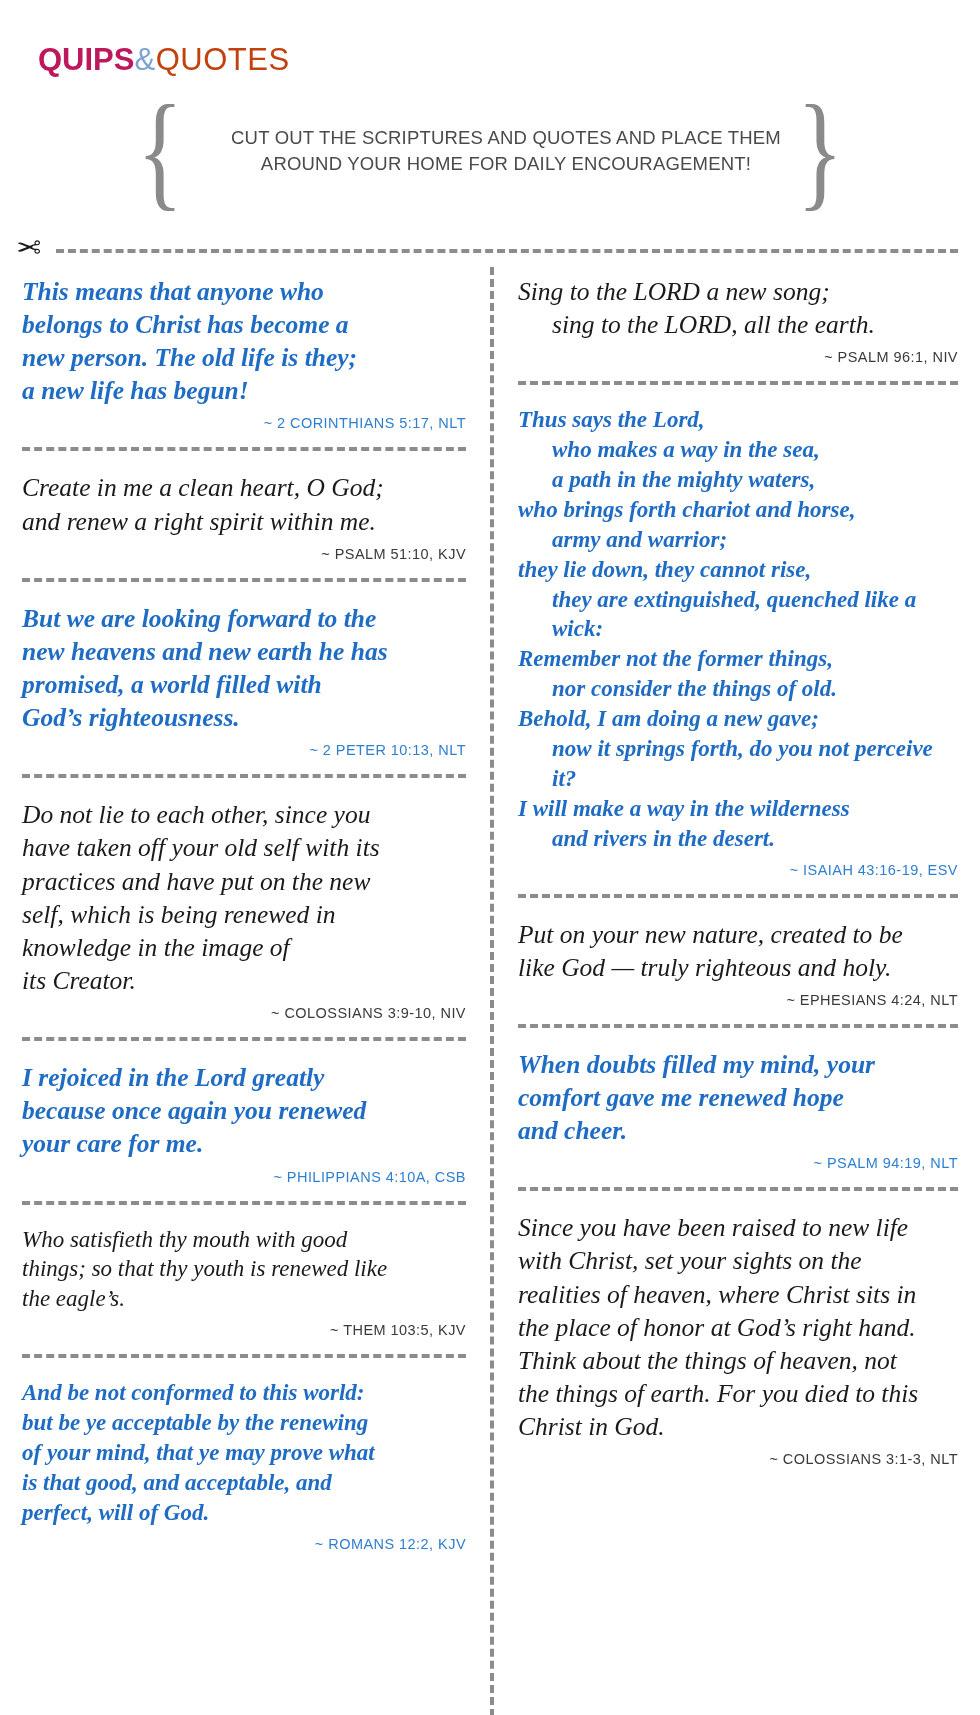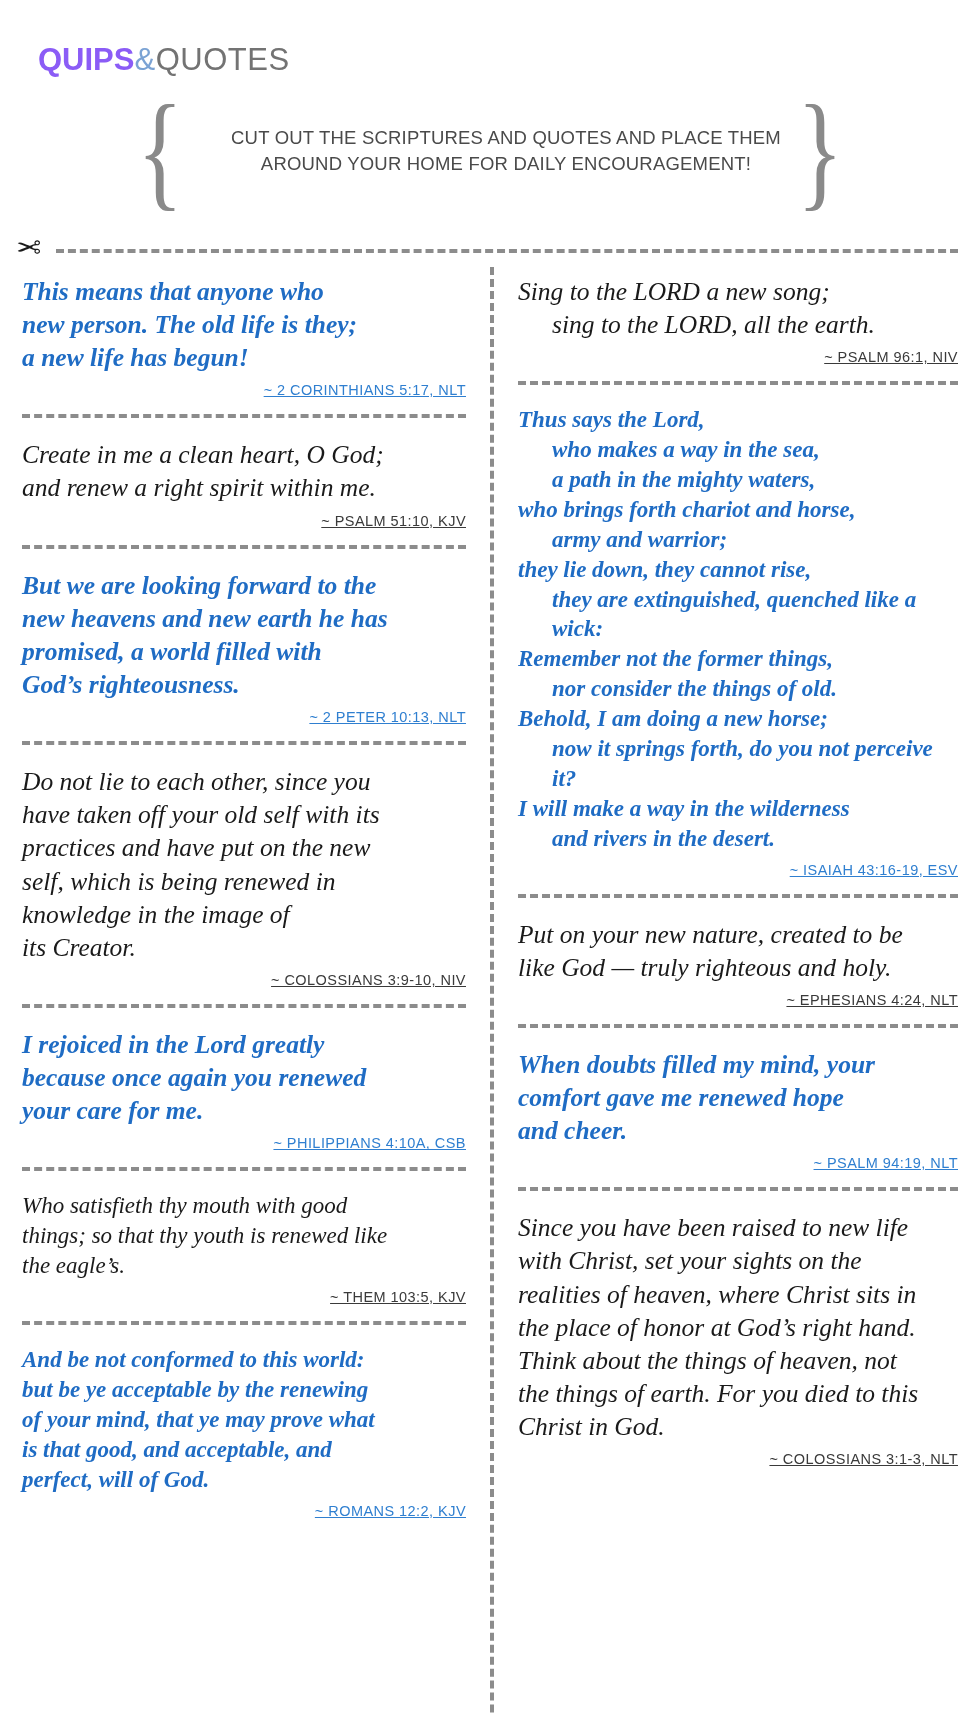--- a/index.html
+++ b/index.html
@@ -15,30 +15,30 @@
 
   
   .masthead {
     padding: 42px 0 0 38px;
     font-size: 31px;
     letter-spacing: 0.5px;
     font-weight: 400;
     white-space: nowrap;
   }
   .masthead .mh-strong {
-    color: #8b5cf6;
+    color: #be185d;
     font-weight: 700;
     letter-spacing: 0px;
   }
   .masthead .mh-amp {
     color: #7ba3d4;
     font-weight: 400;
   }
   .masthead .mh-light {
-    color: #737373;
+    color: #c2410c;
     font-weight: 400;
   }
 
   
   .banner {
     margin: 36px 100px 0 100px;
     display: flex;
     align-items: center;
     justify-content: center;
     gap: 16px;
@@ -124,21 +124,20 @@
 
   .quote-line.indent { padding-left: 34px; }
 
   .citation {
     font-family: "Liberation Sans", sans-serif;
     font-size: 14.5px;
     letter-spacing: 0.45px;
     text-align: right;
     color: #3a3a3a;
     margin-top: 8px;
-    text-decoration: underline;
   }
   .citation.blue { color: #2f7fd0; }
 
   .hdash {
     border-top: 4px dashed #8c8c8c;
     margin: 16px 0 16px 0;
     height: 0;
   }
 </style>
 </head>
@@ -161,20 +160,21 @@
   <span class="scissors">✂</span>
   <div class="cutline"></div>
 </div>
 
 <div class="columns">
   <div class="vdivider"></div>
   <div class="col col-left" id="col-left">
       <div class="quote-block">
         <div class="quote-text blue">
           <div class="quote-line">This means that anyone who</div>
+          <div class="quote-line">belongs to Christ has become a</div>
           <div class="quote-line">new person. The old life is they;</div>
           <div class="quote-line">a new life has begun!</div>
         </div>
         <div class="citation blue">~ 2 CORINTHIANS 5:17, NLT</div>
       </div>
       <div class="hdash"></div>
       <div class="quote-block">
         <div class="quote-text">
           <div class="quote-line">Create in me a clean heart, O God;</div>
           <div class="quote-line">and renew a right spirit within me.</div>
@@ -246,21 +246,21 @@
         <div class="quote-text blue small">
           <div class="quote-line">Thus says the Lord,</div>
           <div class="quote-line indent">who makes a way in the sea,</div>
           <div class="quote-line indent">a path in the mighty waters,</div>
           <div class="quote-line">who brings forth chariot and horse,</div>
           <div class="quote-line indent">army and warrior;</div>
           <div class="quote-line">they lie down, they cannot rise,</div>
           <div class="quote-line indent">they are extinguished, quenched like a wick:</div>
           <div class="quote-line">Remember not the former things,</div>
           <div class="quote-line indent">nor consider the things of old.</div>
-          <div class="quote-line">Behold, I am doing a new horse;</div>
+          <div class="quote-line">Behold, I am doing a new gave;</div>
           <div class="quote-line indent">now it springs forth, do you not perceive it?</div>
           <div class="quote-line">I will make a way in the wilderness</div>
           <div class="quote-line indent">and rivers in the desert.</div>
         </div>
         <div class="citation blue">~ ISAIAH 43:16-19, ESV</div>
       </div>
       <div class="hdash"></div>
       <div class="quote-block">
         <div class="quote-text">
           <div class="quote-line">Put on your new nature, created to be</div>

